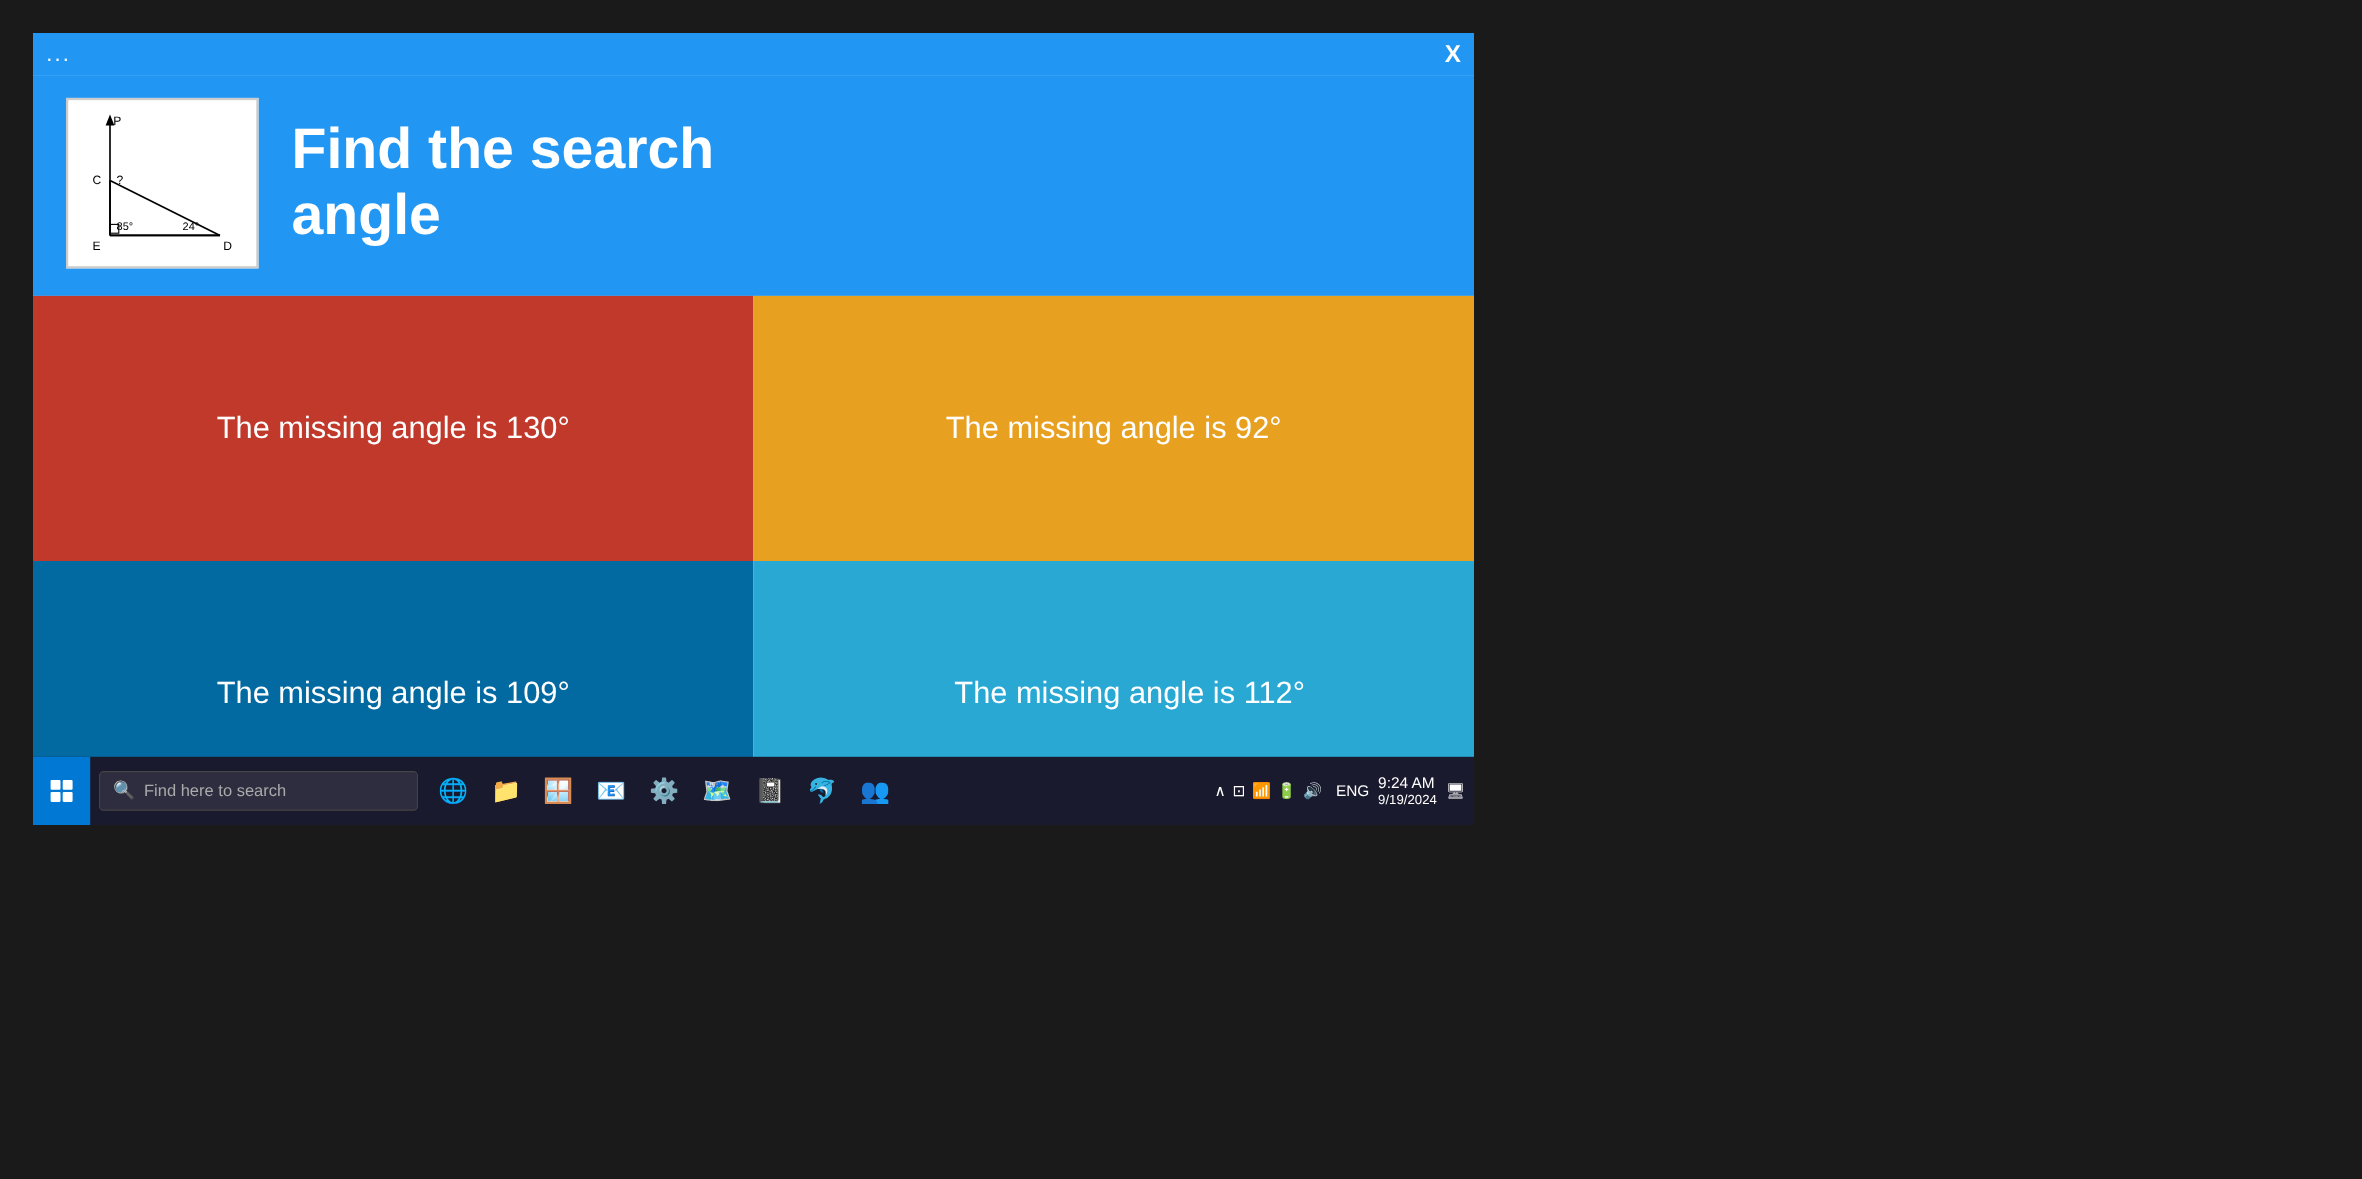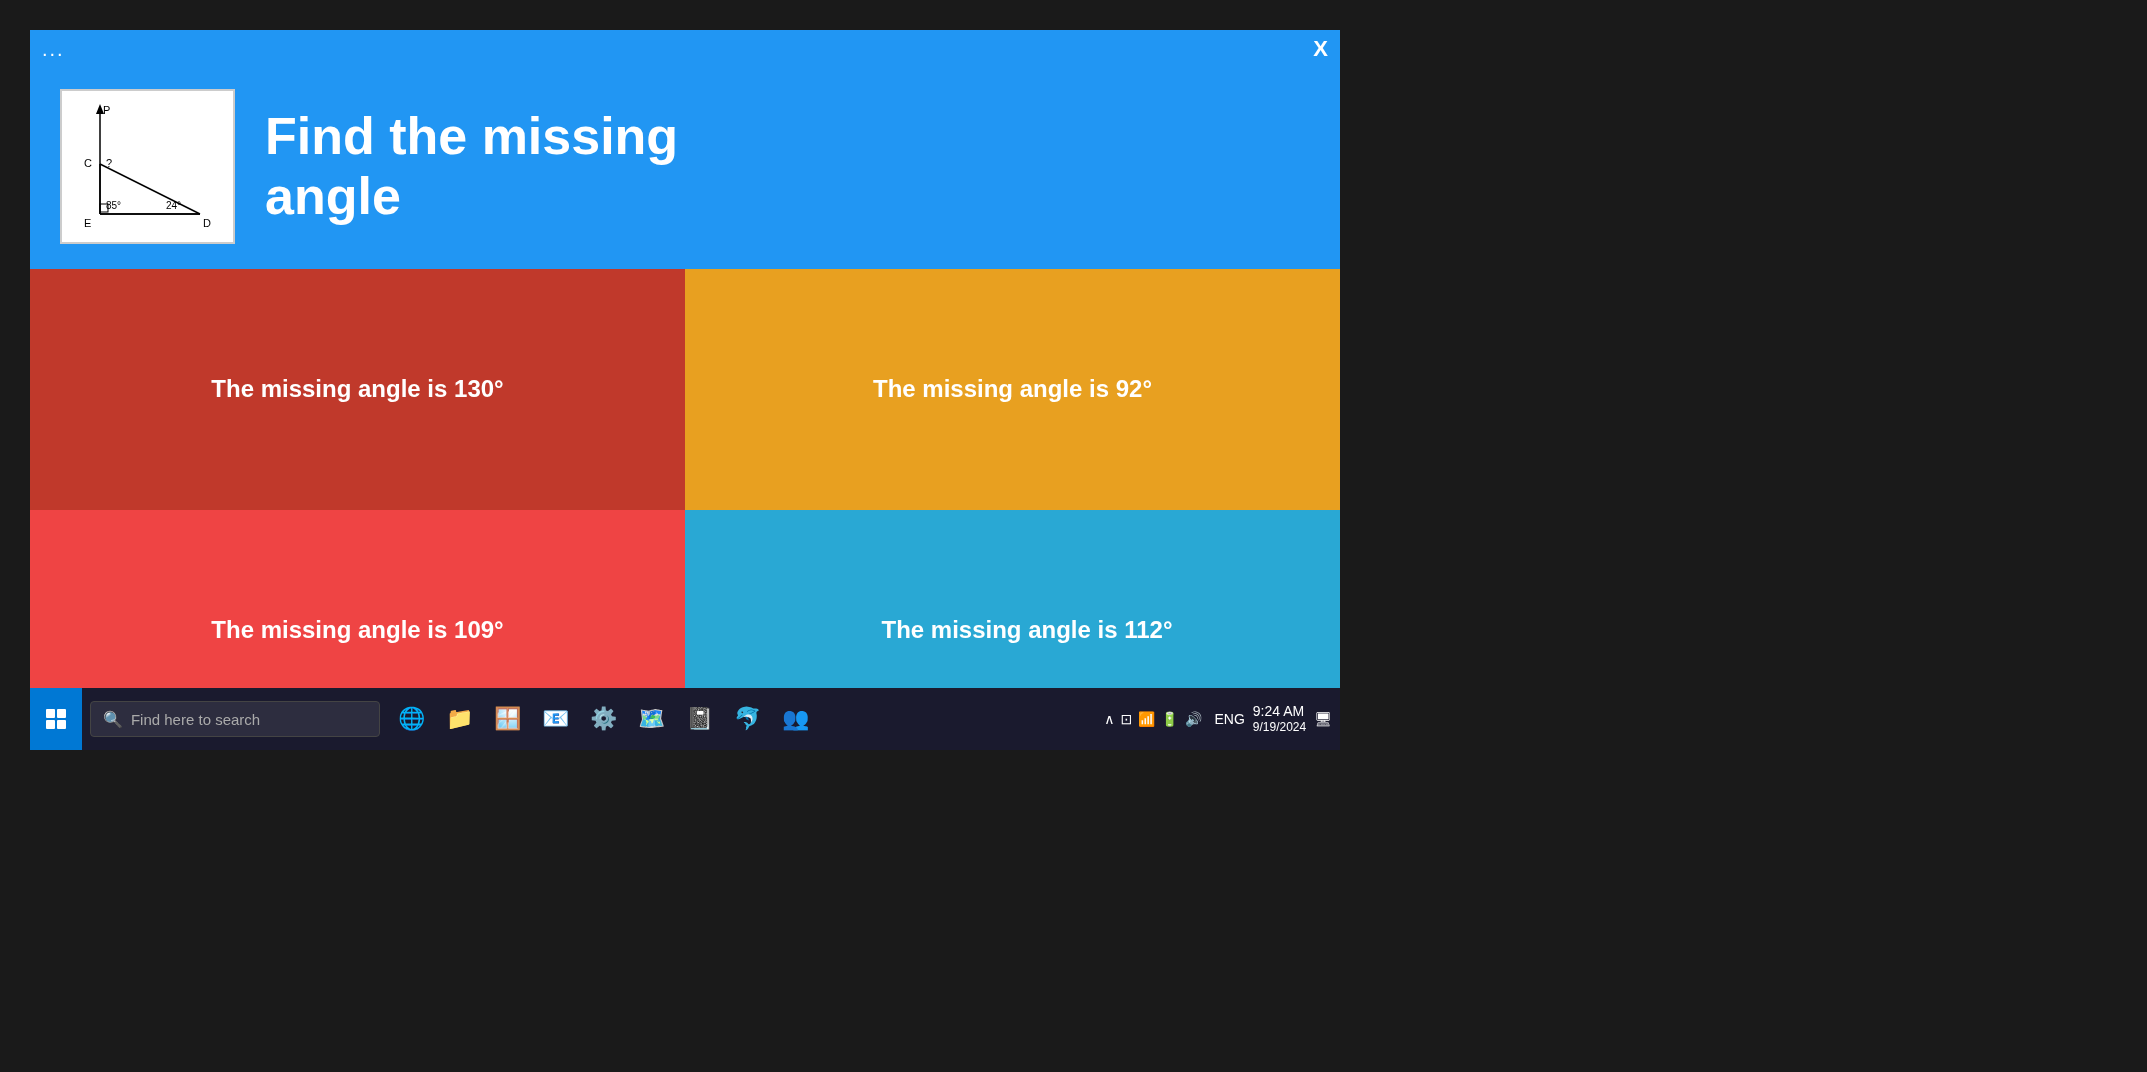--- a/index.html
+++ b/index.html
@@ -116,29 +116,29 @@
     .option {
       display: flex;
       align-items: center;
       justify-content: center;
       cursor: pointer;
       transition: opacity 0.1s;
     }
 
     .option-text {
       color: white;
-      font-size: 24px;
-      font-weight: bold;
+      font-size: 28px;
+      font-weight: normal;
       text-align: center;
       padding: 20px;
     }
 
     .option-red    { background: #c0392b; }
     .option-orange { background: #e8a020; }
-    .option-green  { background: #ef4444; }
+    .option-green  { background: #0369a1; }
     .option-blue   { background: #29a8d4; padding-left: 29px; }
 
     
     .taskbar {
       position: absolute;
       bottom: 0;
       left: 0;
       width: 1310px;
       height: 62px;
       background: #1a1a2e;
@@ -291,21 +291,21 @@
           <text x="36" y="110" font-size="10" font-family="Arial">85°</text>
 
           <text x="96" y="110" font-size="10" font-family="Arial">24°</text>
 
           <rect x="30" y="105" width="8" height="8" fill="none" stroke="black" stroke-width="1"></rect>
         </svg>
       </div>
 
       <div class="question-text">
         <div class="question-title">
-          <span>Find the missing</span><br>
+          <span>Find the search</span><br>
           <span>angle</span>
         </div>
       </div>
     </div>
 
     <div class="options-grid">
 
       <div class="option option-red">
         <span class="option-text">The missing angle is 130°</span>
       </div>

